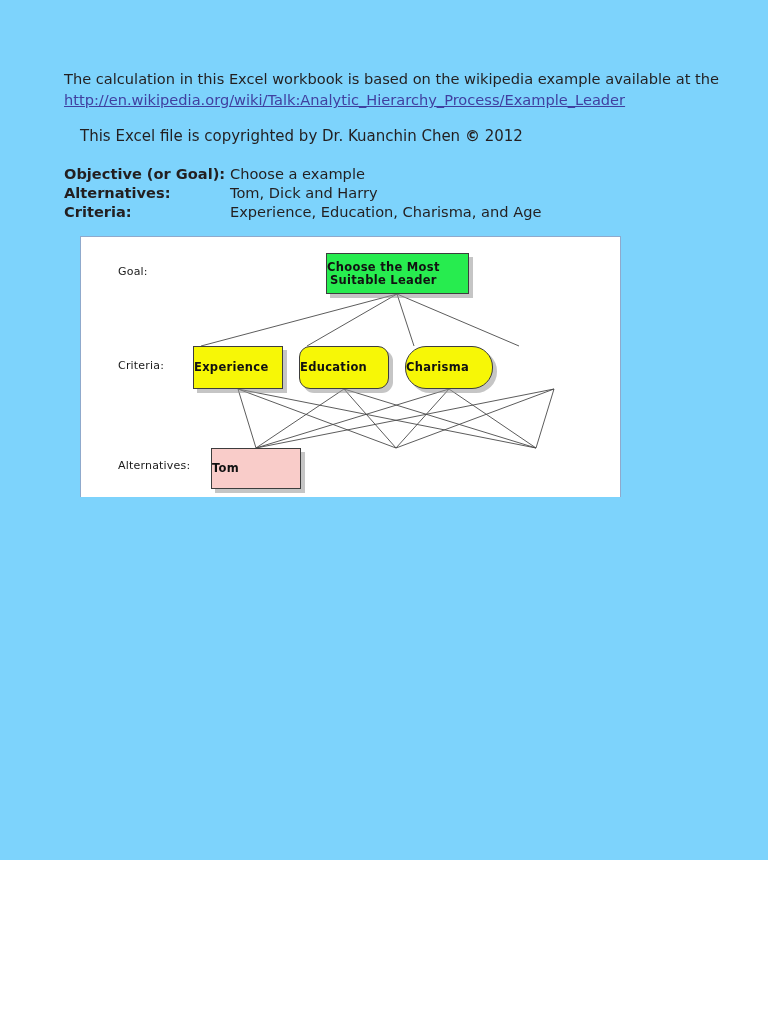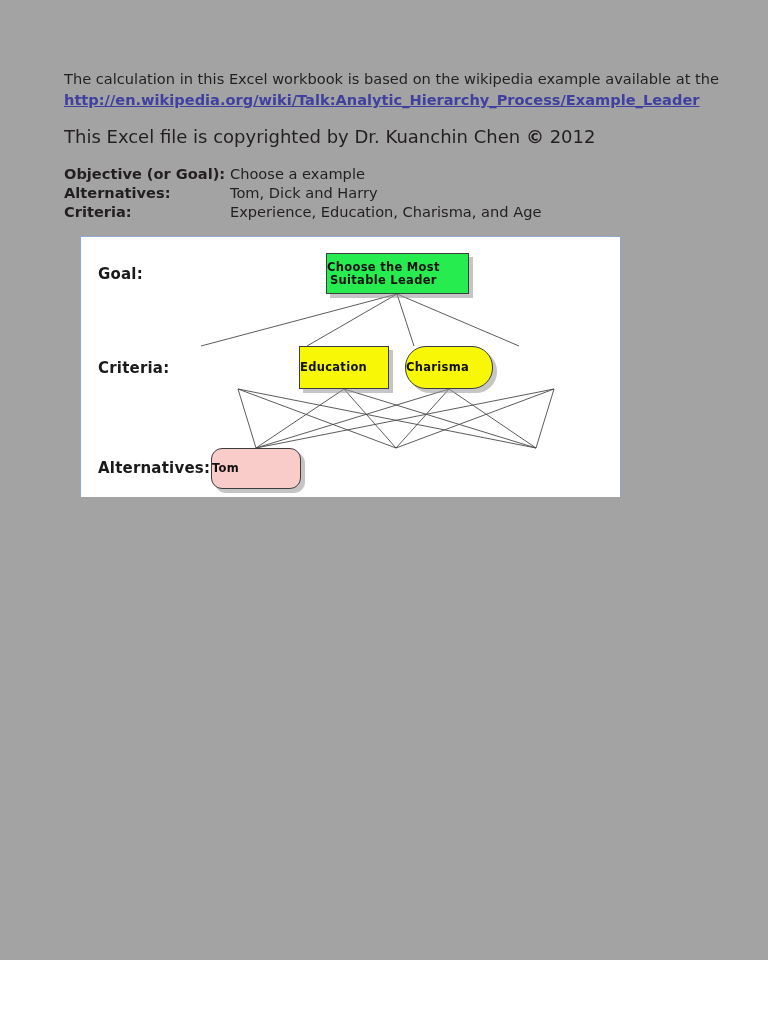--- a/index.html
+++ b/index.html
@@ -14,22 +14,22 @@
     position: relative;
     font-family: "DejaVu Sans", "Liberation Sans", sans-serif;
     color: #231f20;
     overflow: hidden;
   }
 
   .page {
     position: absolute;
     left: 0; top: 0;
     width: 768px;
-    height: 960px;
-    background: #a3a3a3;
+    height: 860px;
+    background: #7dd3fc;
   }
 
   
   .intro {
     position: absolute;
     left: 64px;
     top: 68px;
     width: 640px;
   }
   .intro-line {
@@ -39,28 +39,27 @@
     white-space: nowrap;
   }
   .url-link {
     display: inline-block;
     font-size: 14.6px;
     line-height: 21px;
     color: #4040a0;
     text-decoration: underline;
     cursor: pointer;
     white-space: nowrap;
-    font-weight: bold;
   }
 
   .copyright {
     position: absolute;
-    left: 64px;
+    left: 80px;
     top: 126px;
-    font-size: 18px;
+    font-size: 15px;
     line-height: 21px;
     color: #231f20;
     white-space: nowrap;
     text-align: right;
   }
   .copyright .sym {
     font-weight: bold;
   }
 
   
@@ -109,25 +108,26 @@
   }
   .diagram-inner {
     position: absolute;
     left: 0; top: 0;
     width: 539px;
     height: 280px;
   }
 
   .row-label {
     position: absolute;
-    font-size: 15px;
-    font-weight: bold;
+    font-size: 11px;
+    font-weight: normal;
     color: #1a1a1a;
     letter-spacing: 0.2px;
     white-space: nowrap;
+    margin-left: 20px;
   }
   .row-label.goal  { left: 17px; top: 28px; }
   .row-label.crit  { left: 17px; top: 122px; }
   .row-label.alt   { left: 17px; top: 222px; }
 
   .node {
     position: absolute;
     box-sizing: border-box;
     border: 1.5px solid #3d3d3d;
     display: flex;
@@ -227,27 +227,30 @@
       <div class="row-label crit">Criteria:</div>
       <div class="row-label alt">Alternatives:</div>
 
       <div class="node goal" style="left:245px; top:16px; width:143px; height:41px;">
         <span>
           <span>Choose the Most</span><br>
           <span>Suitable Leader</span>
         </span>
       </div>
 
-      <div class="node criterion" style="left:218px; top:109px; width:90px; height:43px;">
+      <div class="node criterion" style="left:112px; top:109px; width:90px; height:43px;">
+        <span>Experience</span>
+      </div>
+      <div class="node criterion" style="left:218px; top:109px; width:90px; height:43px;border-radius:11px;">
         <span>Education</span>
       </div>
       <div class="node criterion" style="left:324px; top:109px; width:88px; height:43px;border-radius:21px;">
         <span>Charisma</span>
       </div>
 
-      <div class="node alternative" style="left:130px; top:211px; width:90px; height:41px;border-radius:11px;">
+      <div class="node alternative" style="left:130px; top:211px; width:90px; height:41px;">
         <span>Tom</span>
       </div>
 
     </div>
   </div>
 
 </div>
 
 </body></html>

